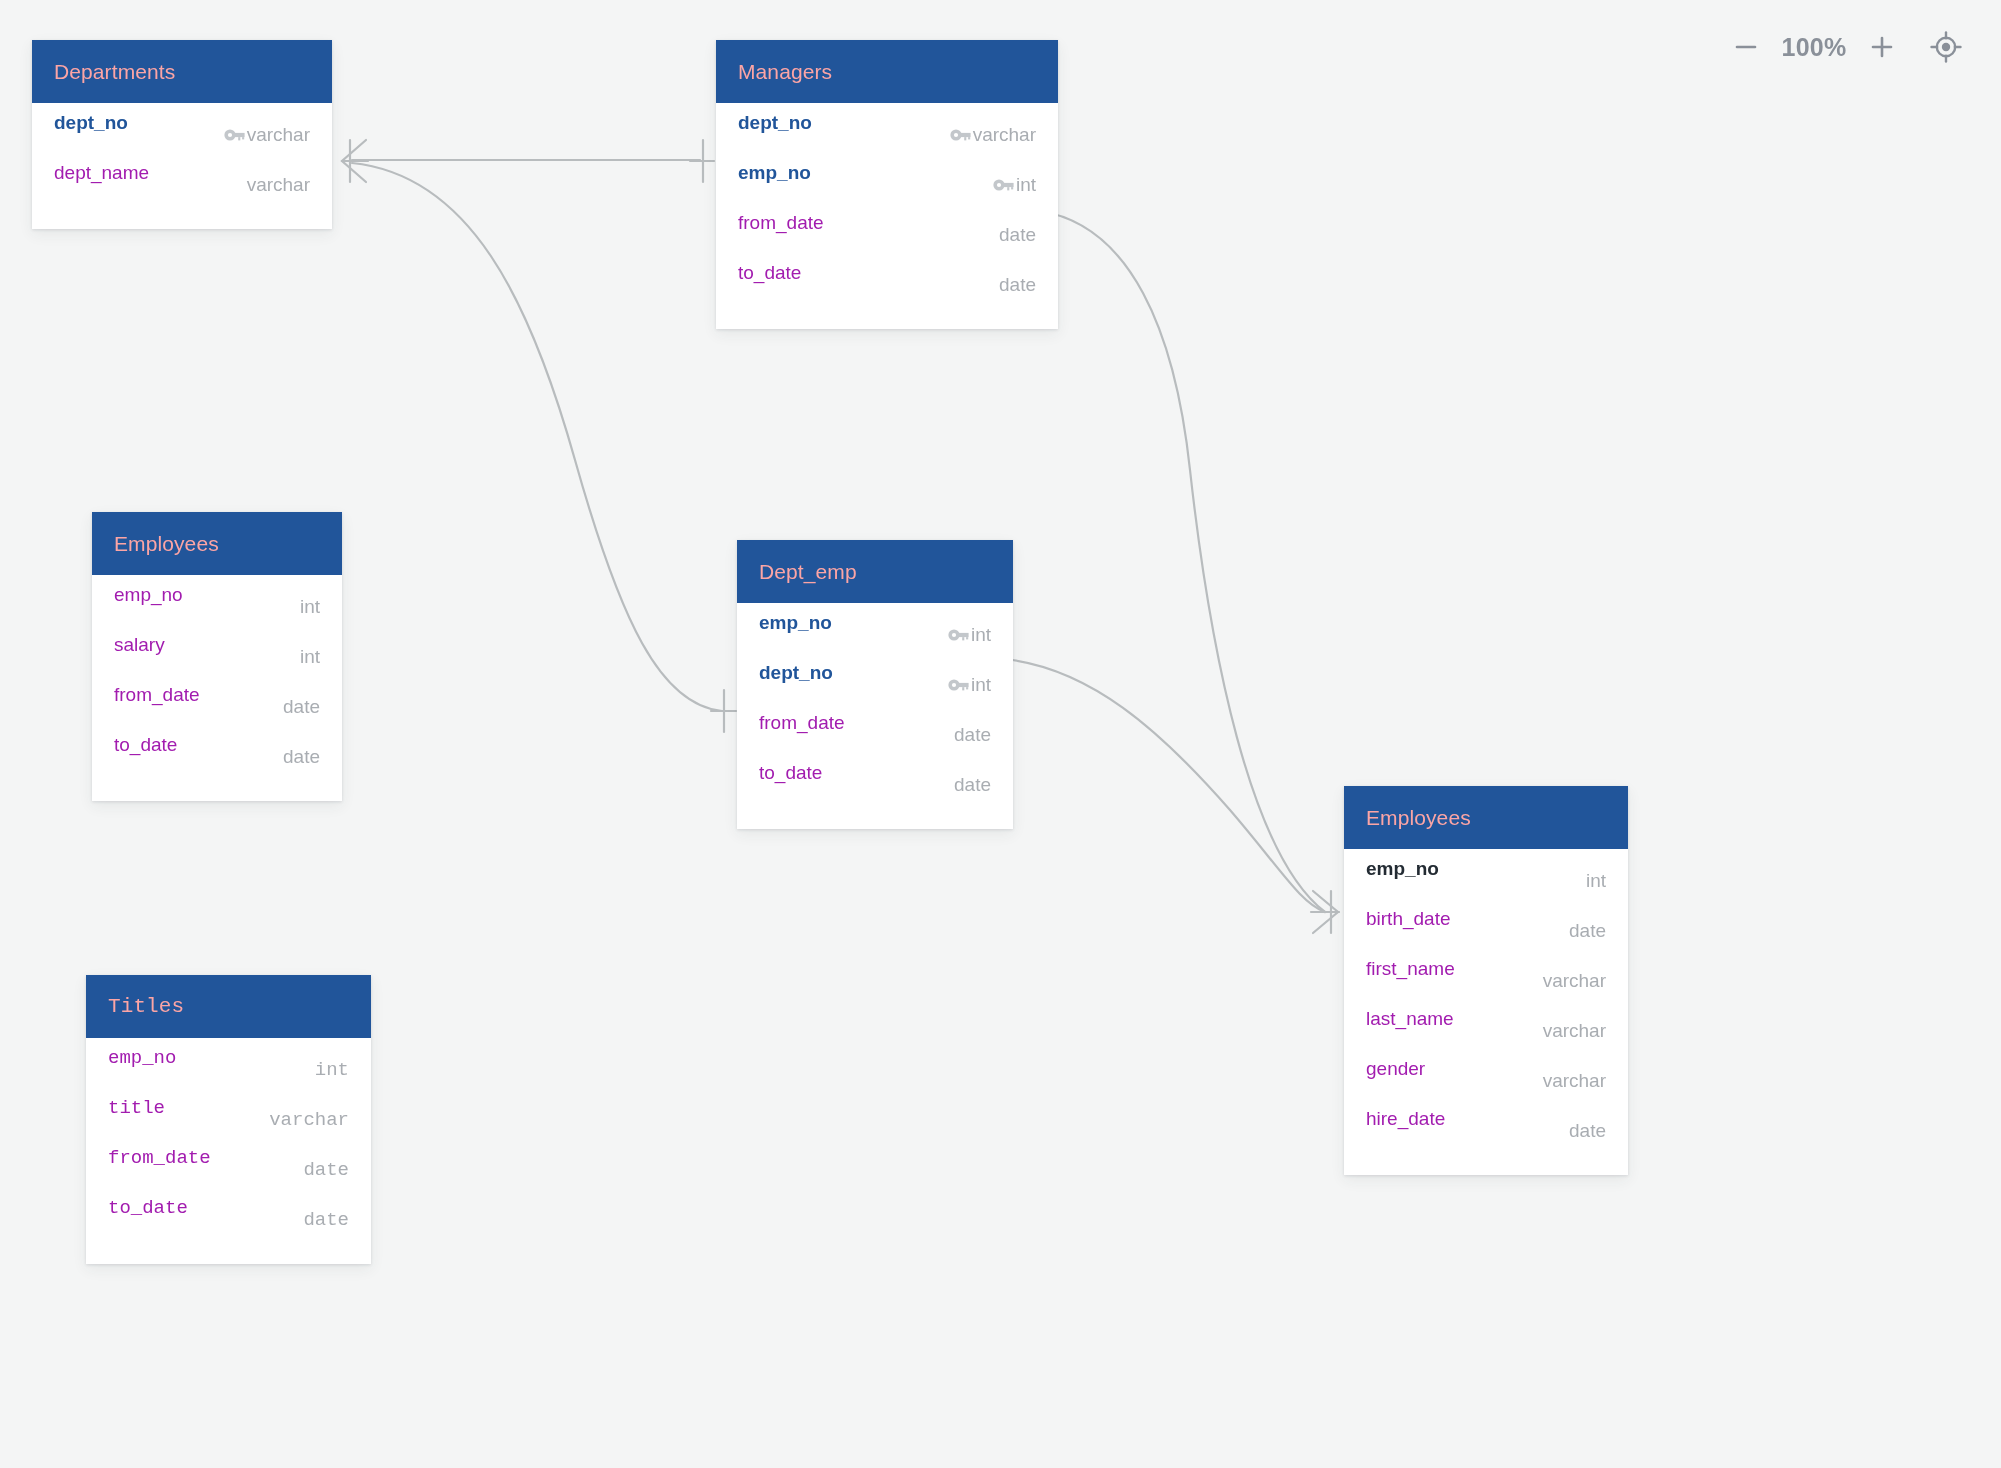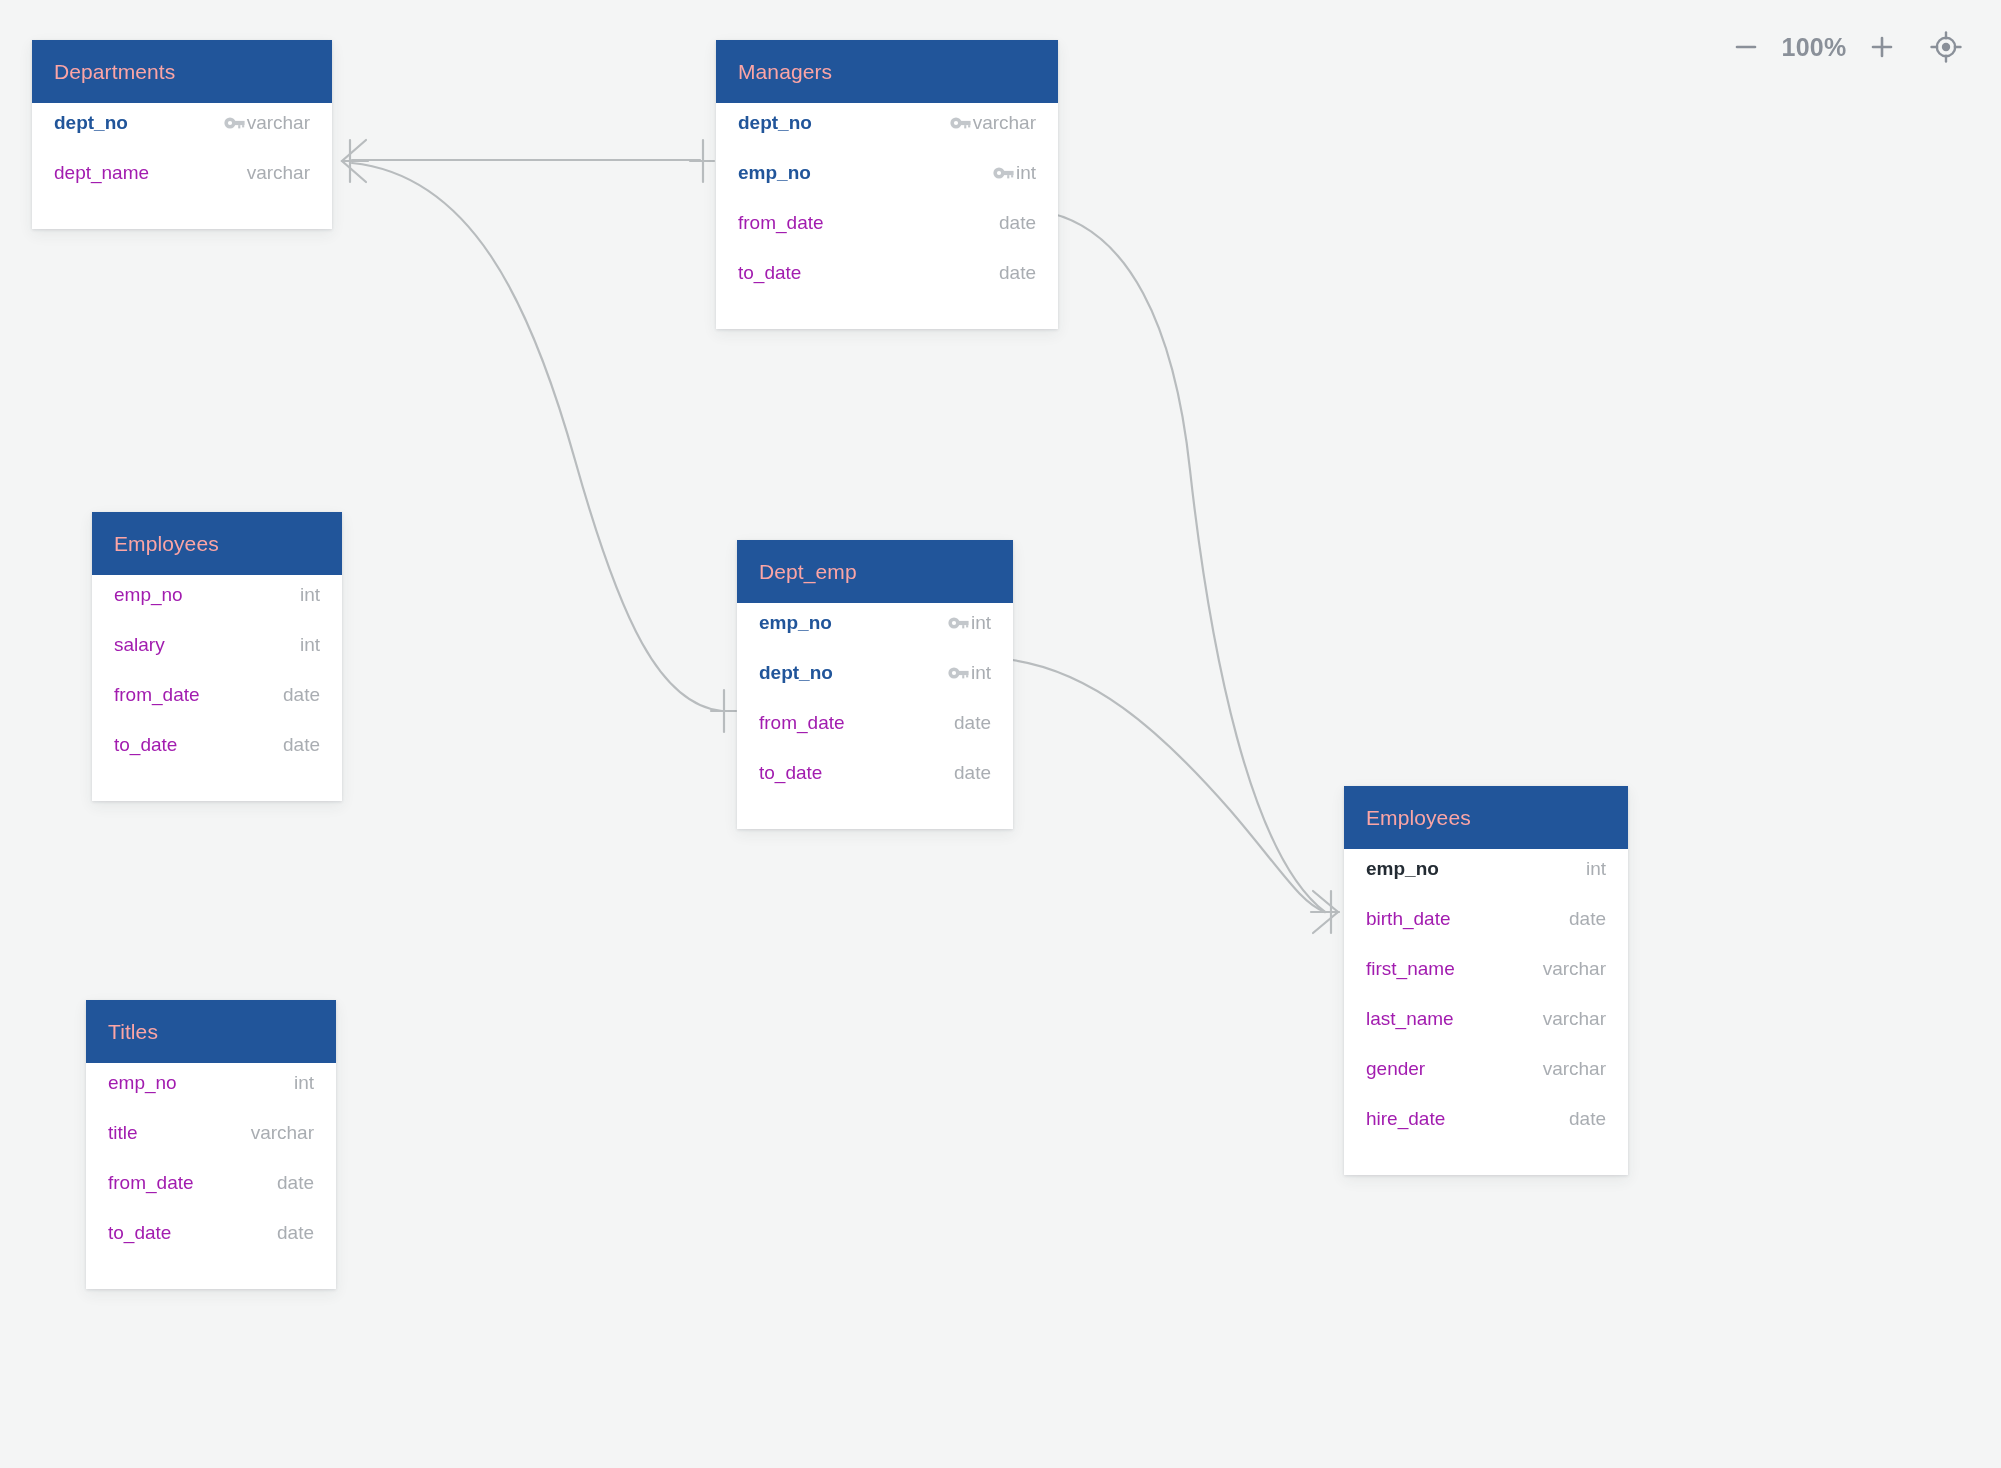--- a/index.html
+++ b/index.html
@@ -66,20 +66,21 @@
   }
   .field-row.pk-plain .field-name {
     font-weight: bold;
     color: #232b33;
   }
   .field-right {
     margin-left: auto;
     display: flex;
     align-items: center;
     gap: 2px;
+    margin-top: 12px;
   }
   .field-type {
     font-size: 19px;
     color: #a9adb2;
     white-space: nowrap;
   }
   .key-icon {
     width: 21px; height: 14px;
     display: inline-block;
     flex: 0 0 auto;
@@ -343,21 +344,21 @@
             </span>
           </div>
           <div class="field-row">
             <span class="field-name">hire_date</span>
             <span class="field-right">
               <span class="field-type">date</span>
             </span>
           </div>
         </div>
       </div>
-      <div class="table-card" style="left: 86px; top: 1000px; width: 250px;">
+      <div class="table-card" style="left: 86px; top: 975px; width: 285px; font-family: Liberation Mono, monospace;">
         <div class="table-header">Titles</div>
         <div class="table-body">
           <div class="field-row">
             <span class="field-name">emp_no</span>
             <span class="field-right">
               <span class="field-type">int</span>
             </span>
           </div>
           <div class="field-row">
             <span class="field-name">title</span>

